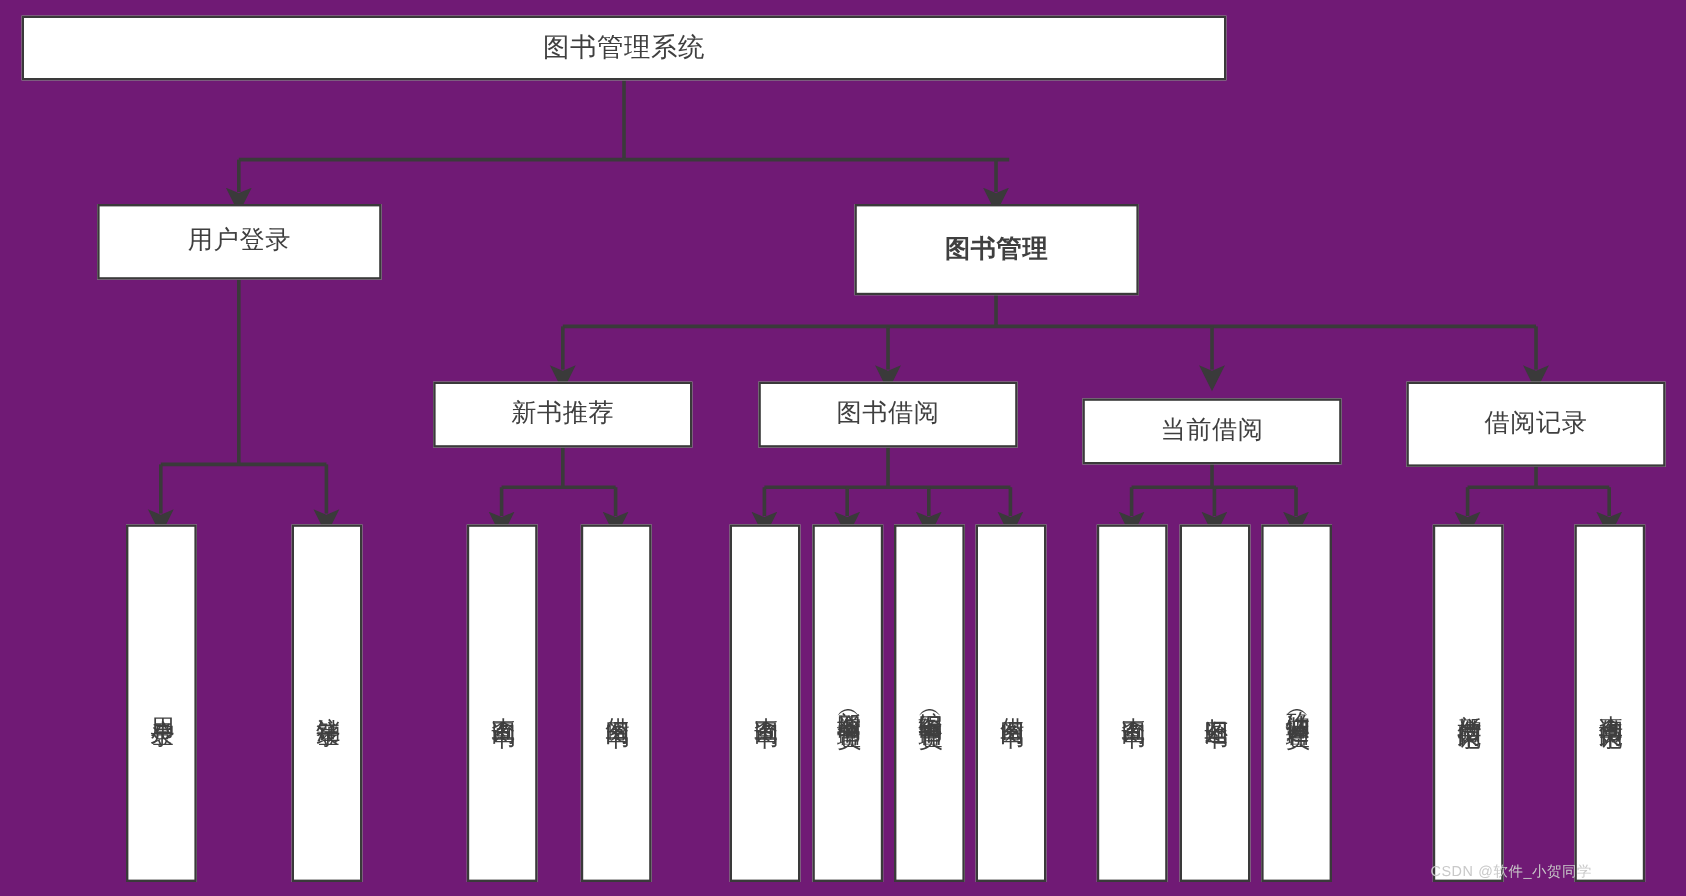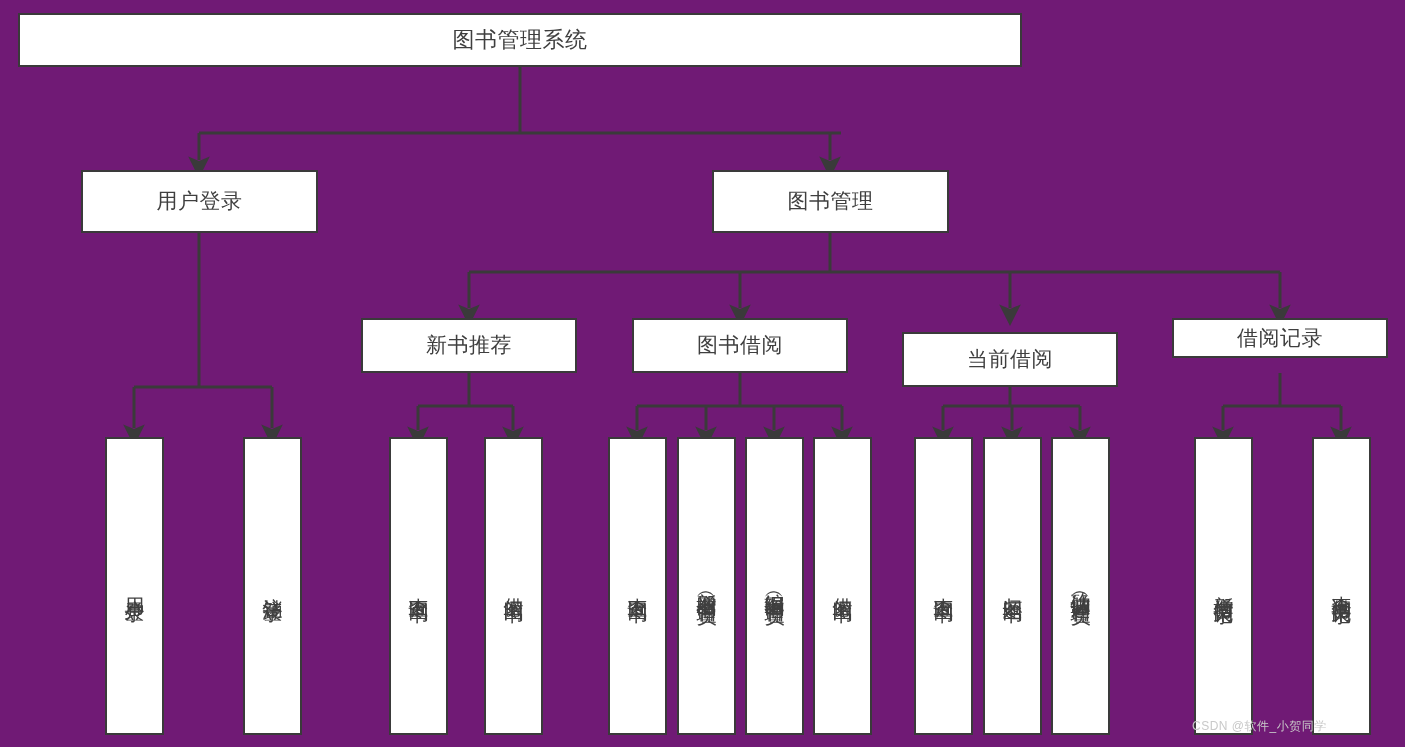--- a/index.html
+++ b/index.html
@@ -113,34 +113,34 @@
     </g>
   </svg>
 
   <div class="node-box root" style="left:18px; top:13px; width:1004px; height:54px;">
     <span class="node-label">图书管理系统</span>
   </div>
 
   <div class="node-box" style="left:81px; top:170px; width:237px; height:63px;">
     <span class="node-label">用户登录</span>
   </div>
-  <div class="node-box" style="left:712px; top:170px; width:237px; height:63px;">
+  <div class="node-box" style="left:712px; top:170px; width:237px; height:76px;font-weight:bold;">
     <span class="node-label">图书管理</span>
   </div>
 
   <div class="node-box" style="left:632px; top:318px; width:216px; height:55px;">
     <span class="node-label">图书借阅</span>
   </div>
   <div class="node-box" style="left:361px; top:318px; width:216px; height:55px;">
     <span class="node-label">新书推荐</span>
   </div>
   <div class="node-box" style="left:902px; top:332px; width:216px; height:55px;">
     <span class="node-label">当前借阅</span>
   </div>
-  <div class="node-box" style="left:1172px; top:318px; width:216px; height:40px;">
+  <div class="node-box" style="left:1172px; top:318px; width:216px; height:71px;">
     <span class="node-label">借阅记录</span>
   </div>
 
   <div class="node-box vertical" style="left:105px; top:437px; width:59px; height:298px;">
     <span class="node-label">用户登录</span>
   </div>
   <div class="node-box vertical" style="left:243px; top:437px; width:59px; height:298px;">
     <span class="node-label">注销登录</span>
   </div>
 

